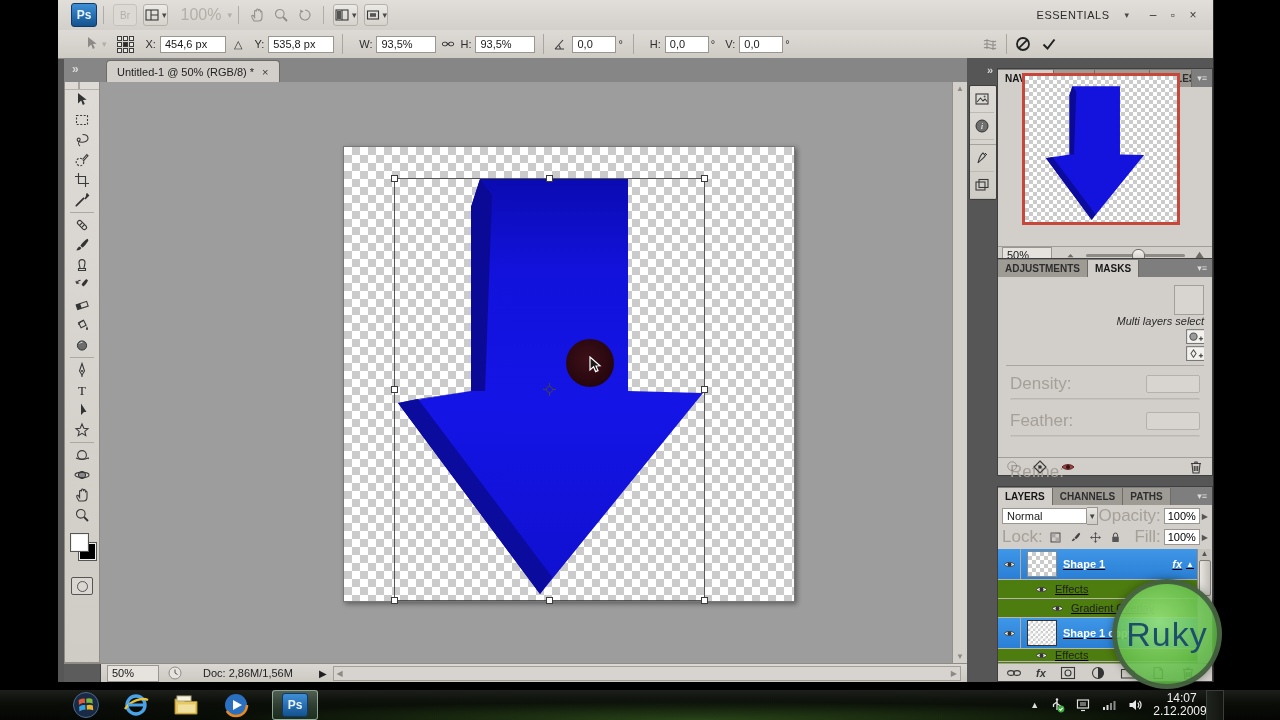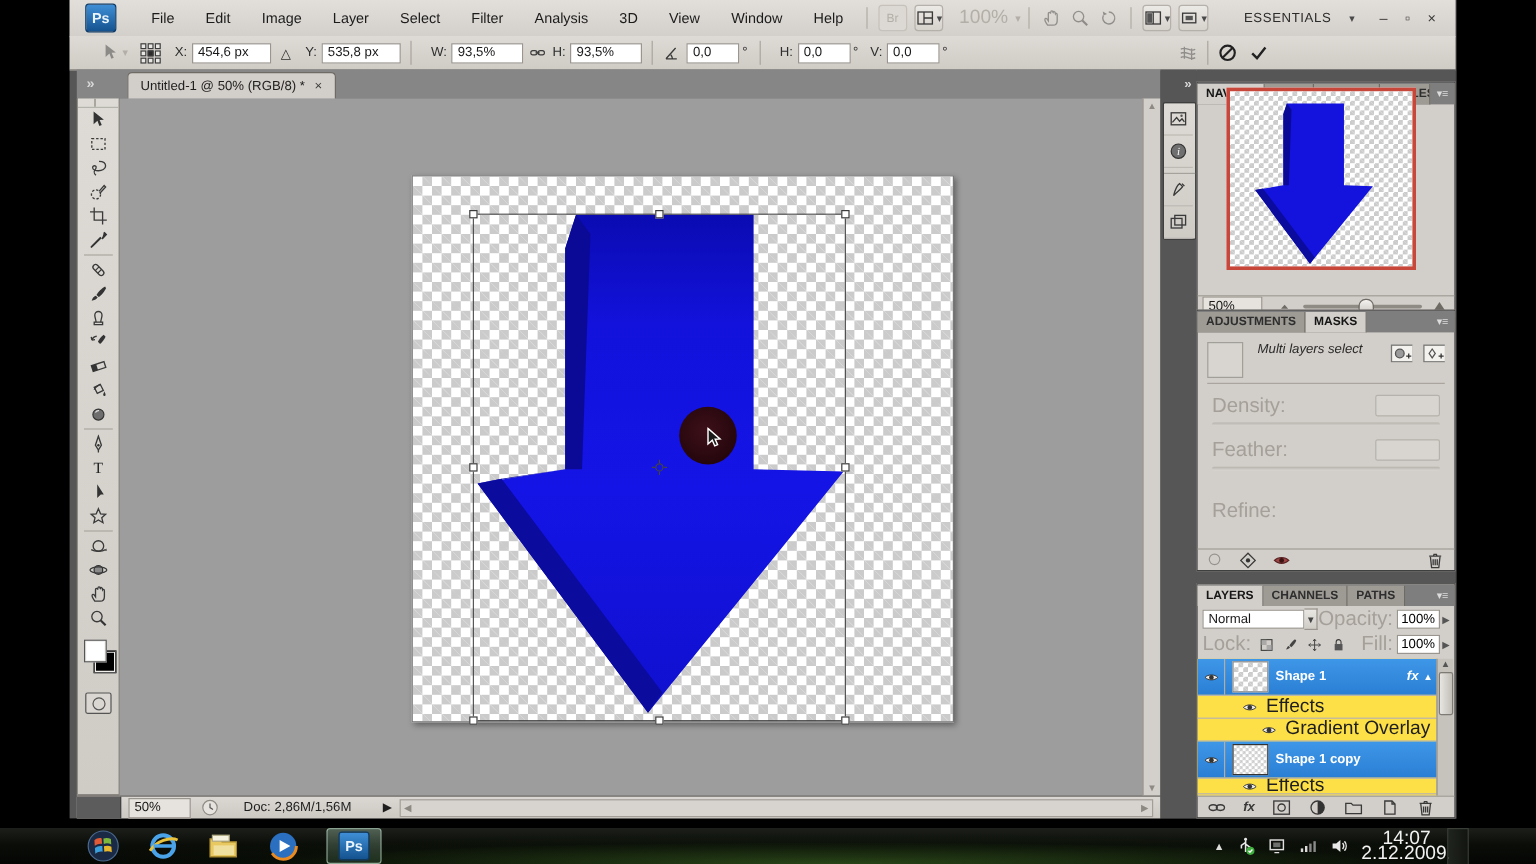--- a/index.html
+++ b/index.html
@@ -84,73 +84,60 @@
   .mline{height:3px;background:linear-gradient(#b5b1ab,#d8d5d0);border-radius:2px;margin:4px 12px 10px 12px;}
   .dlbl{font-size:17px;color:#a5a099;}
   .mfld{width:52px;height:16px;border:1px solid #b5b1ab;background:#d8d5d0;border-radius:2px;}
   .pbottom{position:absolute;left:0;bottom:0;width:100%;height:18px;border-top:1px solid #a19d97;display:flex;align-items:center;gap:12px;padding:0 8px;box-sizing:border-box;}
   
   .lrowhdr{display:flex;align-items:center;height:22px;padding:0 4px;font-size:11px;}
   .dd{width:112px;height:16px;background:#fff;border:1px solid #9a958e;display:flex;align-items:center;font-size:11px;color:#191919;padding:0 4px;box-sizing:border-box;}
   .ddbtn{width:14px;height:16px;border:1px solid #9a958e;border-left:none;background:linear-gradient(#e9e7e3,#cfccc6);
          display:flex;align-items:center;justify-content:center;font-size:8px;color:#444;}
   .pctfld{width:36px;height:16px;background:#fff;border:1px solid #9a958e;font-size:11px;display:flex;align-items:center;justify-content:flex-end;padding:0 3px;box-sizing:border-box;}
-  .llist{position:absolute;left:0;top:62px;width:200px;bottom:18px;background:#fde047;overflow:hidden;}
+  .llist{position:absolute;left:0;top:62px;width:200px;bottom:18px;background:#4d7c0f;overflow:hidden;text-decoration:underline;}
   .lrow{display:flex;align-items:center;border-bottom:1px solid #b8b4ae;}
   .lrow.sel{background:linear-gradient(#3f97e8,#2a7fd4);color:#fff;}
   .eyecol{width:22px;align-self:stretch;display:flex;align-items:center;justify-content:center;border-right:1px solid #b0aca6;}
   .lthumb{width:28px;height:24px;margin:0 6px;border:1px solid #888;}
   .lname{font-size:11px;font-weight:bold;}
-  .subname{font-size:16px;color:#1e1e1e;}
+  .subname{font-size:11px;color:#1e1e1e;}
   .lscroll{position:absolute;right:1px;top:62px;width:14px;bottom:18px;background:#c6c2bc;border-left:1px solid #938f89;
            display:flex;flex-direction:column;align-items:center;font-size:8px;color:#555;box-sizing:border-box;}
   .lsthumb{width:10px;height:34px;background:linear-gradient(90deg,#e8e6e2,#c2beb8);border:1px solid #7e7a74;border-radius:2px;margin-top:2px;}
   
   .taskbar{position:absolute;left:0;top:690px;width:1280px;height:30px;
            background:linear-gradient(#1c1f1a,#0a0d08 45%,#050604);}
   .tb-glow{position:absolute;left:60px;top:690px;width:1160px;height:30px;
            background:radial-gradient(ellipse 700px 26px at 55% 100%,rgba(70,120,40,.55),rgba(20,40,12,.15) 70%,transparent);}
   .tbicons{position:absolute;left:72px;top:690px;height:30px;display:flex;align-items:center;gap:22px;}
   .tbps{width:44px;height:28px;border:1px solid rgba(190,220,200,.65);border-radius:3px;background:linear-gradient(rgba(180,220,190,.35),rgba(90,140,110,.2));
         display:flex;align-items:center;justify-content:center;}
   .tray{position:absolute;right:70px;top:690px;height:30px;display:flex;align-items:center;gap:10px;color:#e8e8e8;}
-  .clock{font-size:16px;color:#f2f2f2;text-align:center;line-height:13px;}
+  .clock{font-size:12px;color:#f2f2f2;text-align:center;line-height:13px;}
   .showdesk{position:absolute;left:1206px;top:690px;width:16px;height:30px;border:1px solid #3a3f38;background:linear-gradient(90deg,#20241e,#121510);}
   
   .ruky{position:absolute;left:1112px;top:579px;width:110px;height:110px;border-radius:50%;
         background:radial-gradient(circle at 42% 38%,rgba(150,225,120,.92),rgba(100,190,75,.88) 60%,rgba(80,165,60,.9));
         border:5px solid rgba(60,72,60,.75);box-sizing:border-box;display:flex;align-items:center;justify-content:center;
         box-shadow:0 0 8px rgba(0,0,0,.35);}
   .ruky span{font-size:34px;color:#1d4f6b;letter-spacing:1px;}
   .cursor-dot{position:absolute;left:466px;top:257px;width:48px;height:48px;border-radius:50%;
               background:radial-gradient(circle at 45% 42%,#3d1019,#26060d 70%);}
   svg{display:block;}
 </style>
 </head>
 <body>
 
 <div class="screen">
 
   <div class="appwin">
 
     <div class="menubar">
       <div class="pslogo">Ps</div>
-      <div class="menus" id="menus">
-          <div class="menu-item">File</div>
-          <div class="menu-item">Edit</div>
-          <div class="menu-item">Image</div>
-          <div class="menu-item">Layer</div>
-          <div class="menu-item">Select</div>
-          <div class="menu-item">Filter</div>
-          <div class="menu-item">Analysis</div>
-          <div class="menu-item">3D</div>
-          <div class="menu-item">View</div>
-          <div class="menu-item">Window</div>
-          <div class="menu-item">Help</div>
-        </div>
       <div class="mb-sep"></div>
       <div class="mb-btn gray">
           <span>Br</span>
         </div>
       <div class="mb-btn">
           <span>
             <svg width="16" height="16" viewBox="0 0 16 16">
               <rect x="2" y="3" width="12" height="10" stroke="#3a3a3a" fill="none" stroke-width="1.1"></rect>
               <path d="M7 3 V13 M7 8 H14" stroke="#3a3a3a" fill="none" stroke-width="1.1"></path>
             </svg>
@@ -550,21 +537,21 @@
             </span>
         </div>
       </div>
 
       <div class="panel" style="top:200px;height:218px;">
         <div class="ptabs" id="masktabs">
             <div class="ptab">ADJUSTMENTS</div>
             <div class="ptab active">MASKS</div>
             <div class="pmenu">▾≡</div>
           </div>
-        <div style="display:flex;align-items:flex-start;margin:8px 8px 4px 8px;">
+        <div style="display:flex;align-items:flex-end;margin:8px 8px 4px 8px;flex-direction:column;">
           <span style="width:28px;height:28px;border:1px solid #a29e98;background:#d8d5d0;"></span>
           <span style="font-size:11px;font-style:italic;color:#2a2a2a;margin-left:12px;">Multi layers select</span>
           <span style="margin-left:auto;">
               <svg width="21" height="17" viewBox="0 0 16 16">
                 <rect x="1.5" y="2.5" width="17" height="13" fill="#f4f2ef" stroke="#777"></rect>
                 <circle cx="8" cy="9" r="3.4" fill="#9b9b9b" stroke="#555"></circle>
                 <path d="M13 11 H17 M15 9 V13" stroke="#333"></path>
               </svg>
             </span>
           <span style="margin-left:6px;">
@@ -827,13 +814,16 @@
           <path d="M10.8 5.5 a4 4 0 0 1 0 5 M12.4 4 a6.3 6.3 0 0 1 0 8" stroke="#e8e8e8" fill="none" stroke-width="1.2"></path>
         </svg>
       </span>
     <div class="clock">
       <div>14:07</div>
       <div>2.12.2009.</div>
     </div>
   </div>
   <div class="showdesk"></div>
 
+  <div class="ruky">
+    <span>Ruky</span>
+  </div>
 </div>
 
 </body></html>

